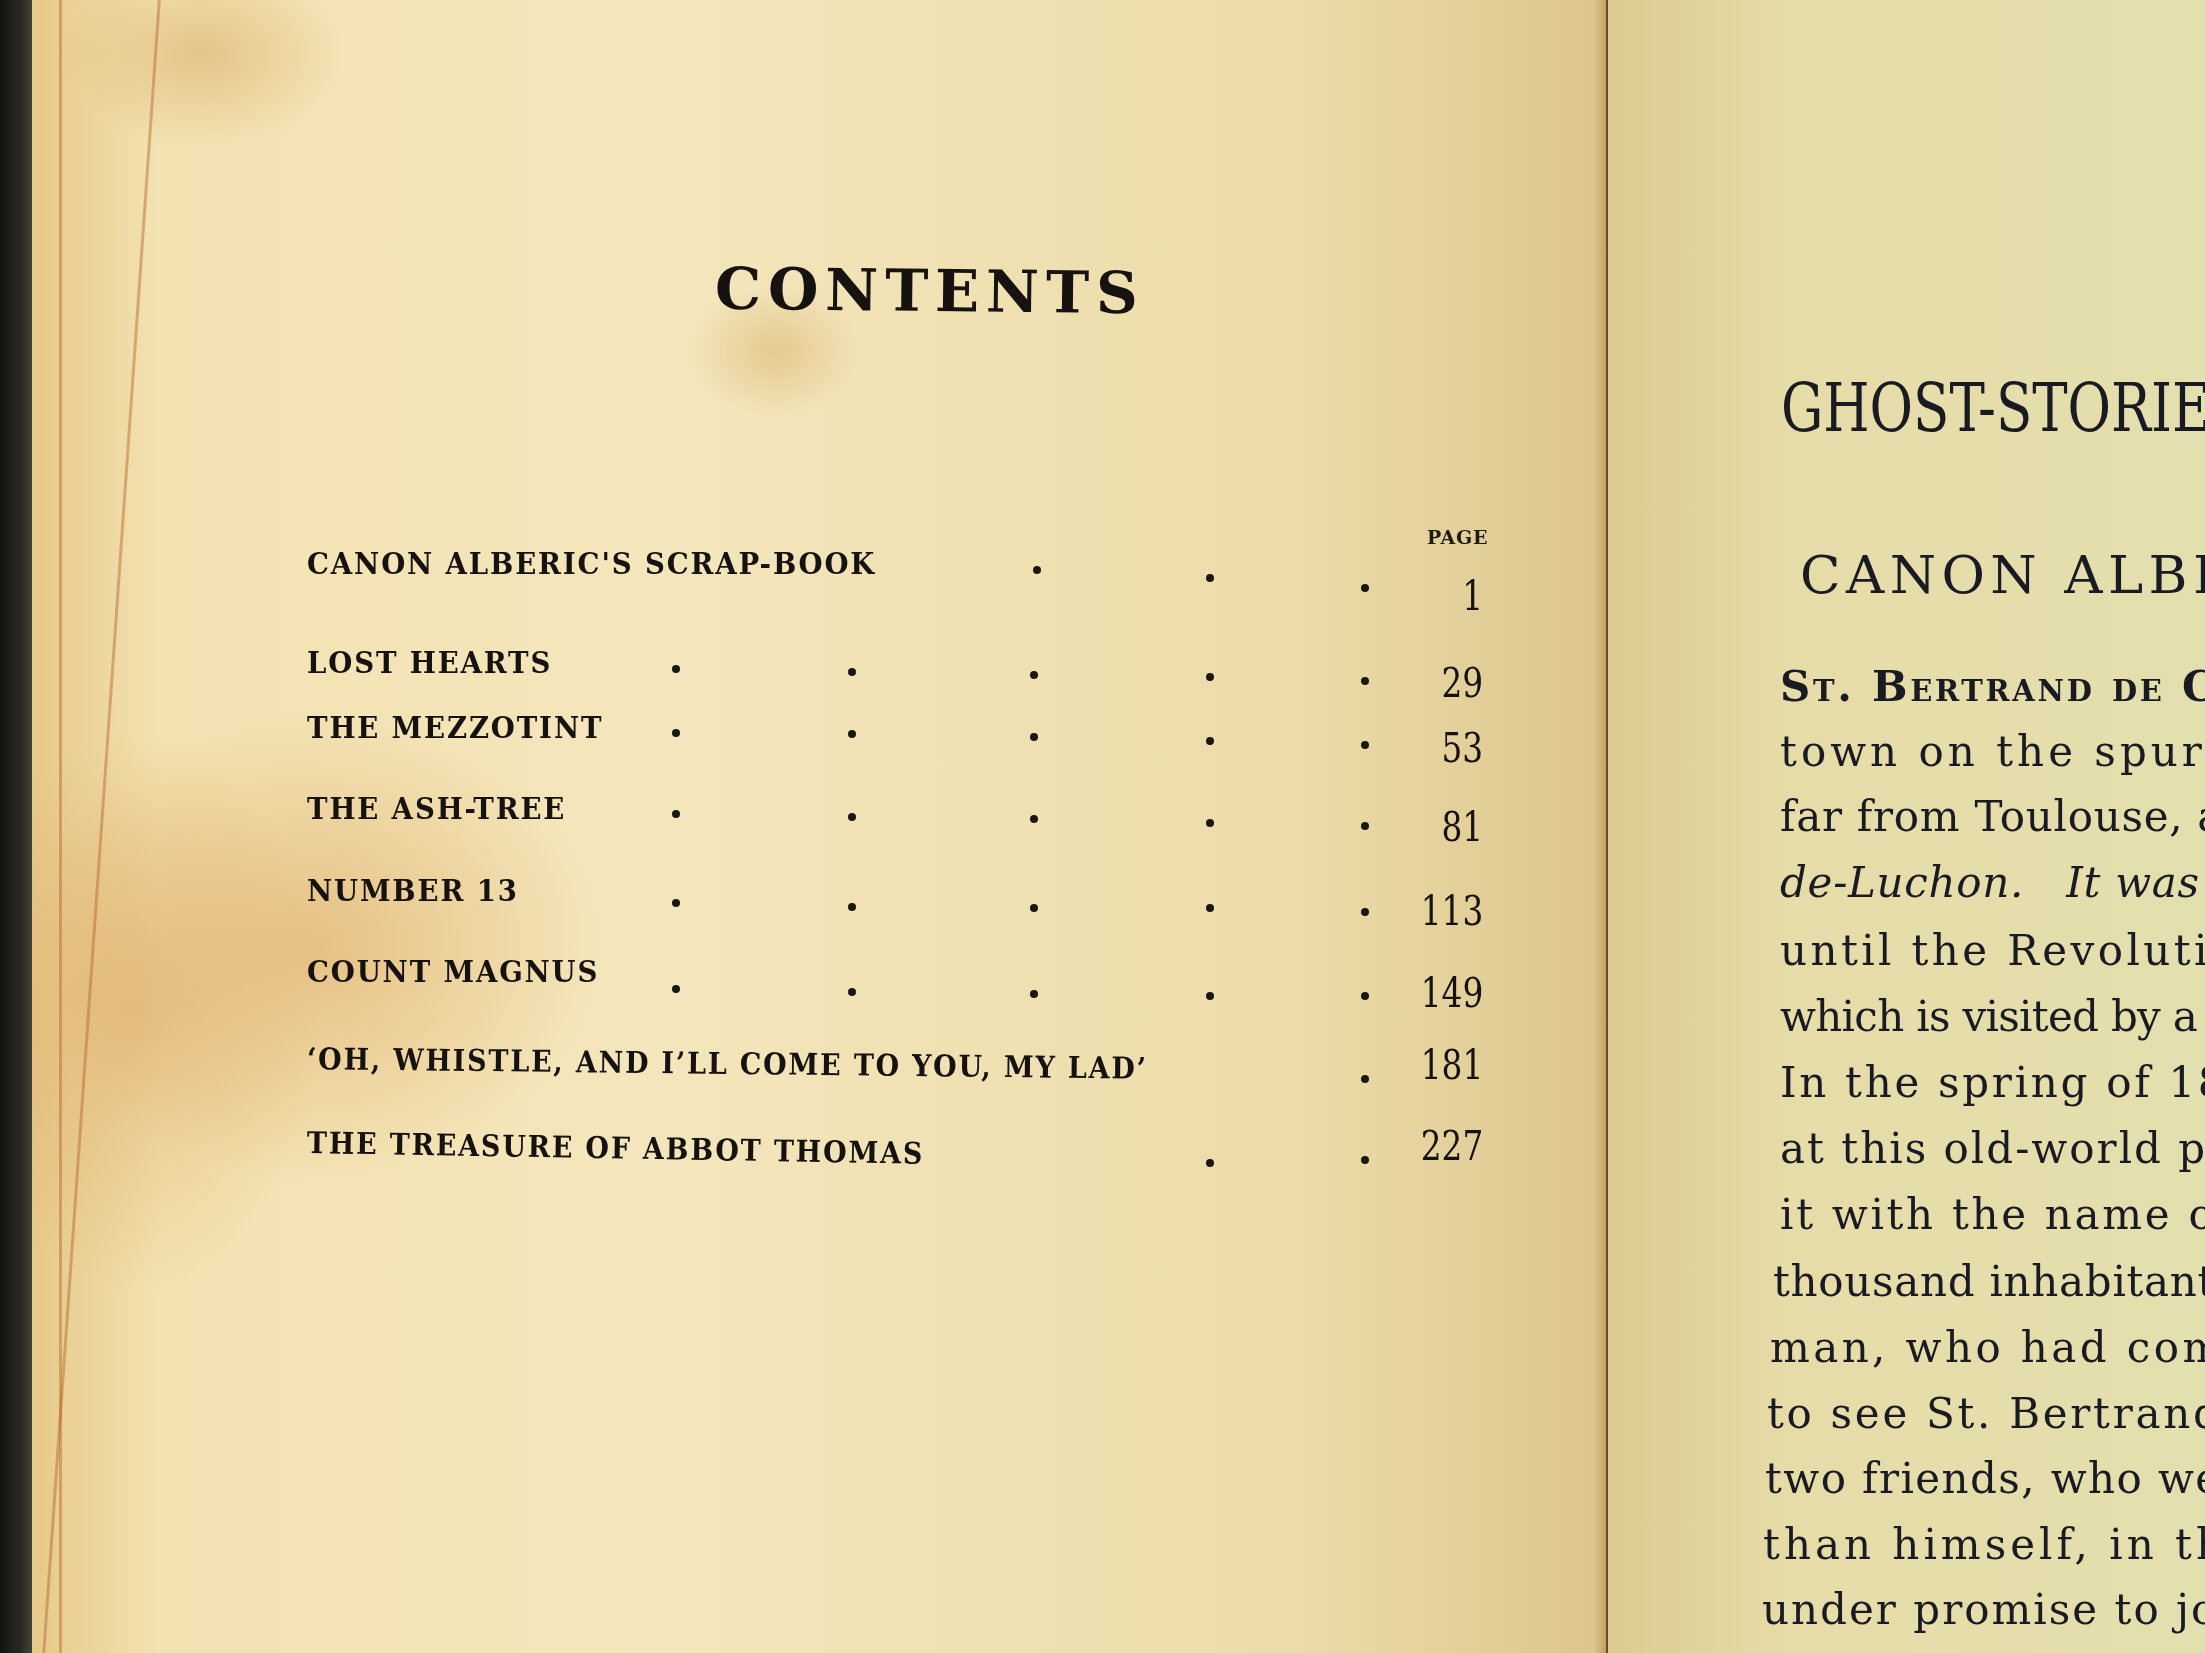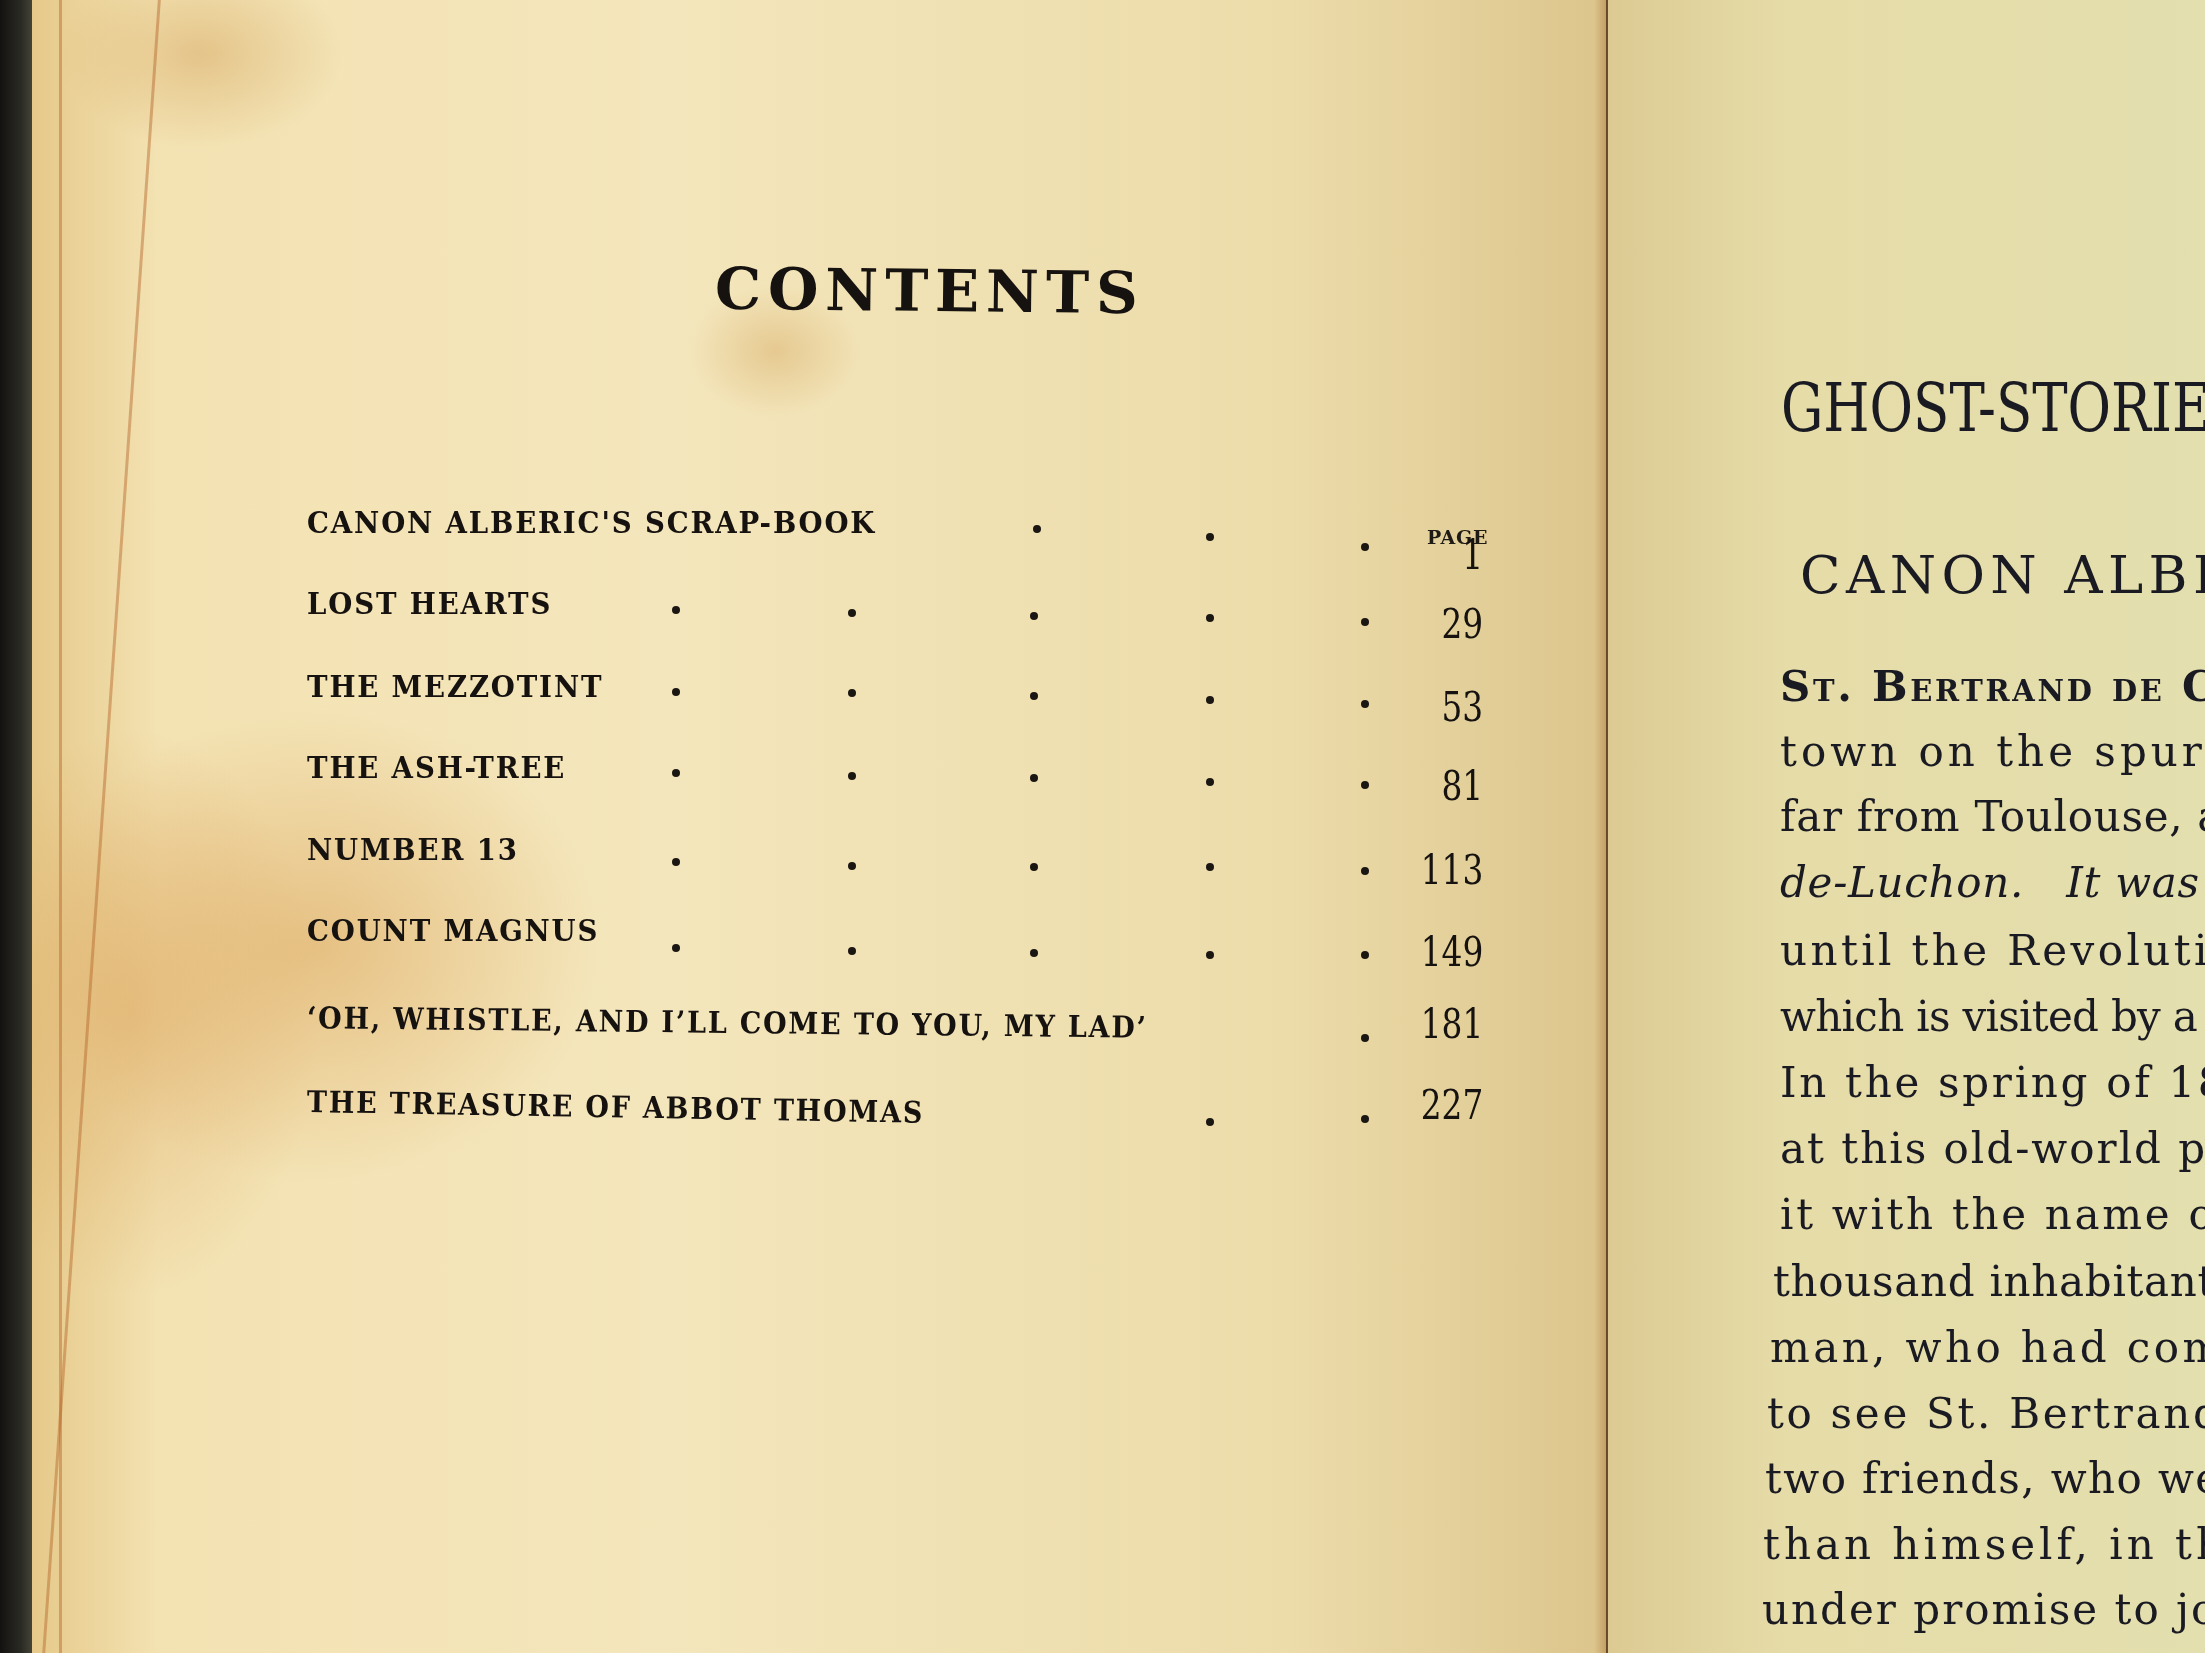--- a/index.html
+++ b/index.html
@@ -37,21 +37,21 @@
     position: absolute; left: 715px; top: 257px;
     font-family: "DejaVu Serif", serif; font-weight: bold;
     font-size: 58px; letter-spacing: 6.8px; color: #161210;
     transform: rotate(0.6deg);
   }
   .toc-page-label {
     position: absolute; left: 1427px; top: 526px;
     font-size: 19px; font-weight: bold; color: #1e1a14; letter-spacing: 0.7px;
   }
   .toc-row {
-    position: absolute; left: 307px; width: 1176px; height: 47px;
+    position: absolute; left: 307px; width: 1176px; height: 47px; margin-top: 41px;
   }
   .toc-entry {
     position: absolute; left: 0; top: 0;
     font-family: "DejaVu Serif", serif; font-weight: bold;
     font-size: 30px; color: #161210; letter-spacing: 2px;
     white-space: nowrap; transform: scaleX(0.92); transform-origin: left center;
   }
   .toc-dots { position: absolute; top: 0; left: 0; width: 100%; height: 47px; }
   .toc-dot {
     position: absolute; width: 8px; height: 8px; border-radius: 50%;
@@ -97,21 +97,21 @@
 <div class="toc-row" style="top:505px;">
   <span class="toc-entry">CANON ALBERIC'S SCRAP-BOOK</span>
   <div class="toc-dots">
     <span class="toc-dot" style="left:726px;top:20px"></span>
     <span class="toc-dot" style="left:899px;top:28px"></span>
     <span class="toc-dot" style="left:1054px;top:38px"></span>
   </div>
   <span class="toc-pageno" style="top:26px">1</span>
 </div>
 
-<div class="toc-row" style="top:586px;">
+<div class="toc-row" style="top:604px;">
   <span class="toc-entry">LOST HEARTS</span>
   <div class="toc-dots">
     <span class="toc-dot" style="left:365px;top:20px"></span>
     <span class="toc-dot" style="left:541px;top:23px"></span>
     <span class="toc-dot" style="left:723px;top:26px"></span>
     <span class="toc-dot" style="left:899px;top:28px"></span>
     <span class="toc-dot" style="left:1054px;top:32px"></span>
   </div>
   <span class="toc-pageno" style="top:13.5px">29</span>
 </div>

